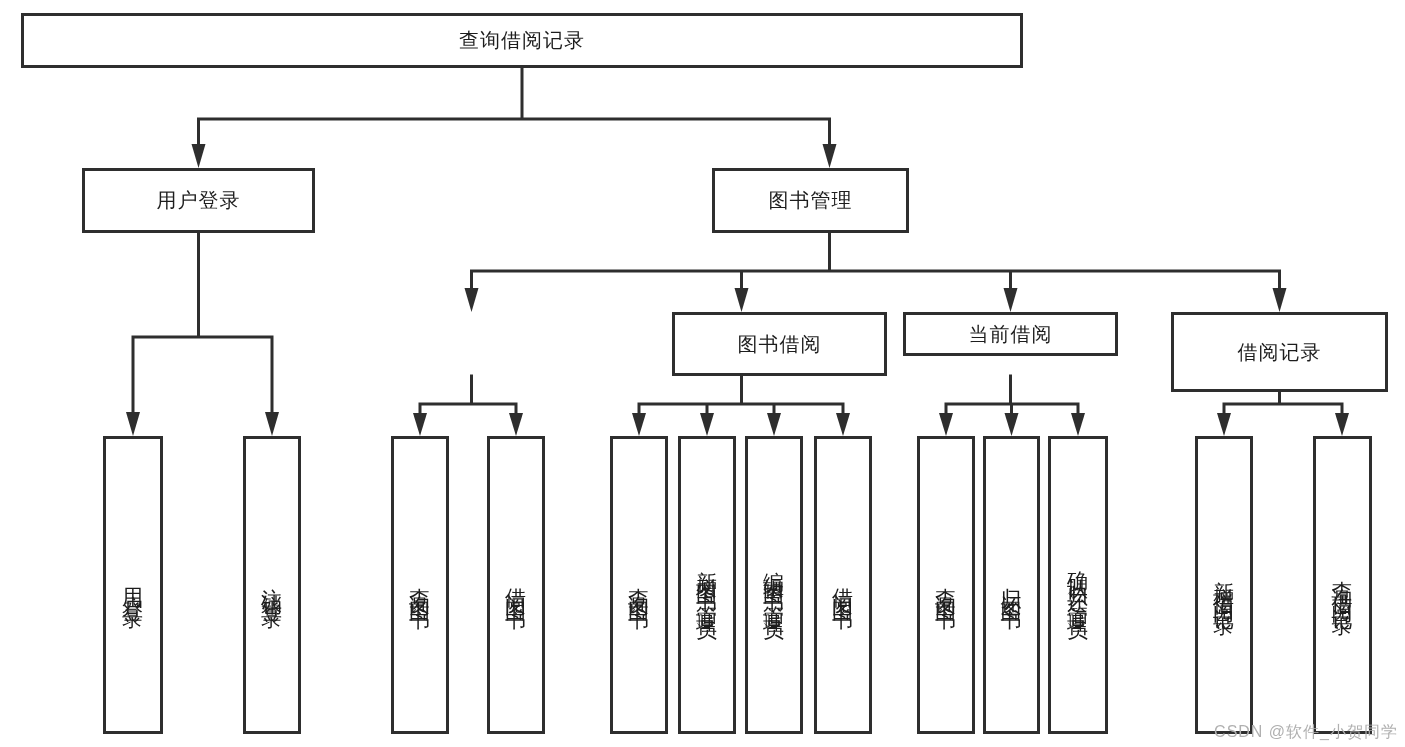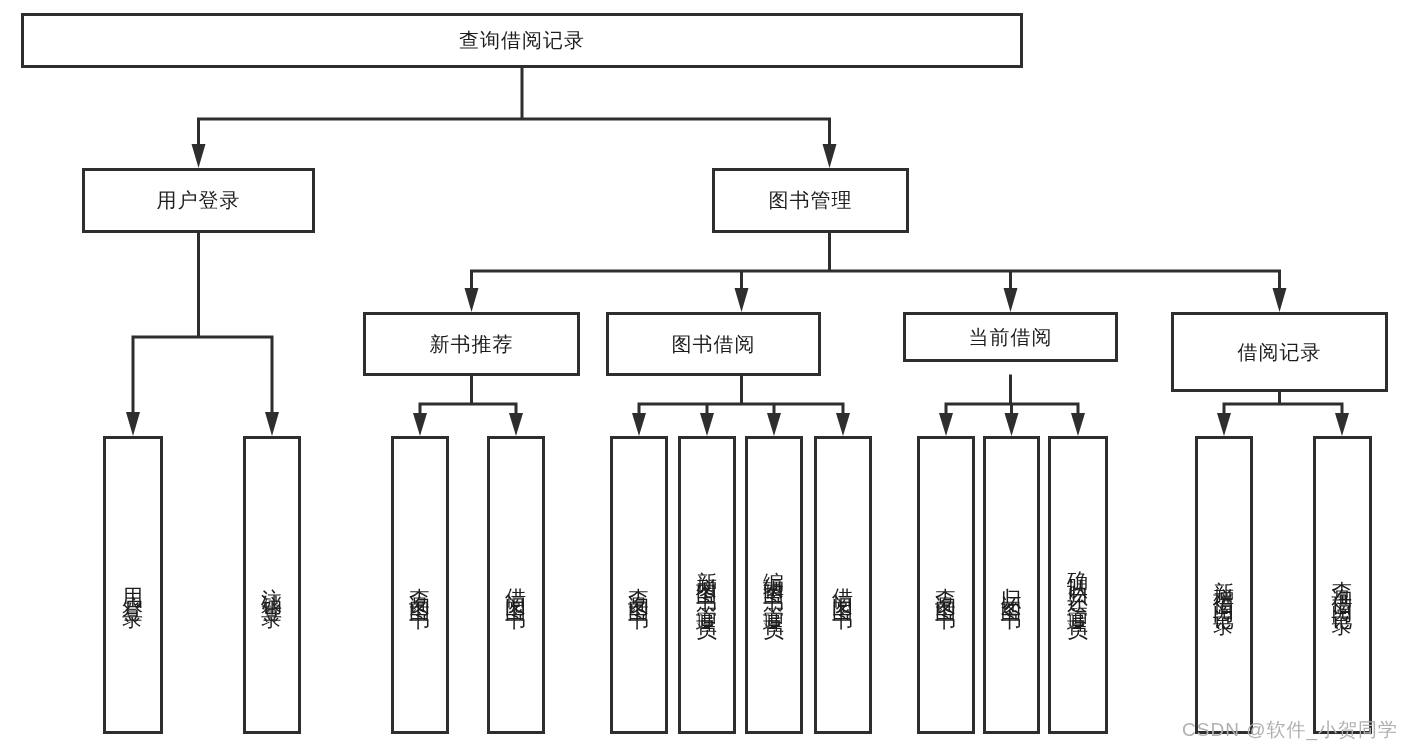--- a/index.html
+++ b/index.html
@@ -16,21 +16,21 @@
     position:absolute;background:var(--box-bg);border:3px solid var(--line);
     display:flex;align-items:center;justify-content:center;
   }
   .hlabel{font-size:20px;letter-spacing:1px;color:var(--text);white-space:nowrap;}
   .vbox{top:436px;height:298px;}
   .vtext{
     writing-mode:vertical-rl;text-orientation:mixed;
     font-size:21px;letter-spacing:7px;color:var(--text);line-height:1;
   }
   #watermark{
-    position:absolute;right:7px;bottom:4px;font-size:19px;
+    position:absolute;right:7px;bottom:4px;font-size:16px;
     color:var(--watermark);letter-spacing:1px;white-space:nowrap;
   }
 </style>
 </head>
 <body>
 
 <div id="canvas">
 
   <svg id="connectors" viewBox="0 0 1405 747" xmlns="http://www.w3.org/2000/svg">
     <g>
@@ -79,27 +79,24 @@
     <span class="hlabel">查询借阅记录</span>
   </div>
 
   <div class="box" style="left:82px;top:168px;width:233px;height:65px">
     <span class="hlabel">用户登录</span>
   </div>
   <div class="box" style="left:712px;top:168px;width:197px;height:65px">
     <span class="hlabel">图书管理</span>
   </div>
 
-  <div class="box" style="left:363px;top:312px;width:217px;height:64px">
-    <span class="hlabel">新书推荐</span>
-  </div>
-  <div class="box" style="left:606px;top:312px;width:215px;height:64px">
+  <div class="box" style="left:672px;top:312px;width:215px;height:64px">
     <span class="hlabel">图书借阅</span>
   </div>
-  <div class="box" style="left:903px;top:312px;width:215px;height:50px">
+  <div class="box" style="left:903px;top:312px;width:215px;height:44px">
     <span class="hlabel">当前借阅</span>
   </div>
   <div class="box" style="left:1171px;top:312px;width:217px;height:80px">
     <span class="hlabel">借阅记录</span>
   </div>
 
   <div class="box vbox" style="left:103px;width:60px">
     <span class="vtext">用户登录</span>
   </div>
   <div class="box vbox" style="left:243px;width:58px">

